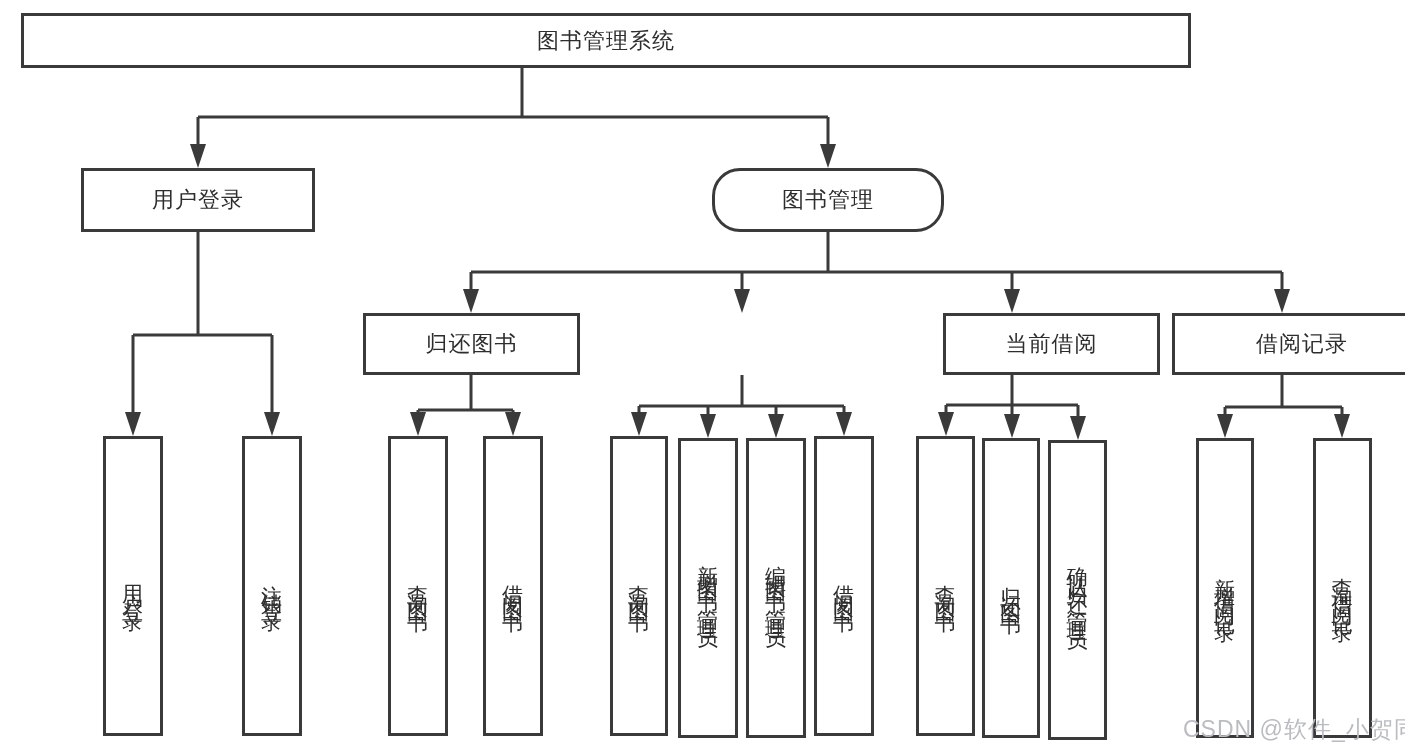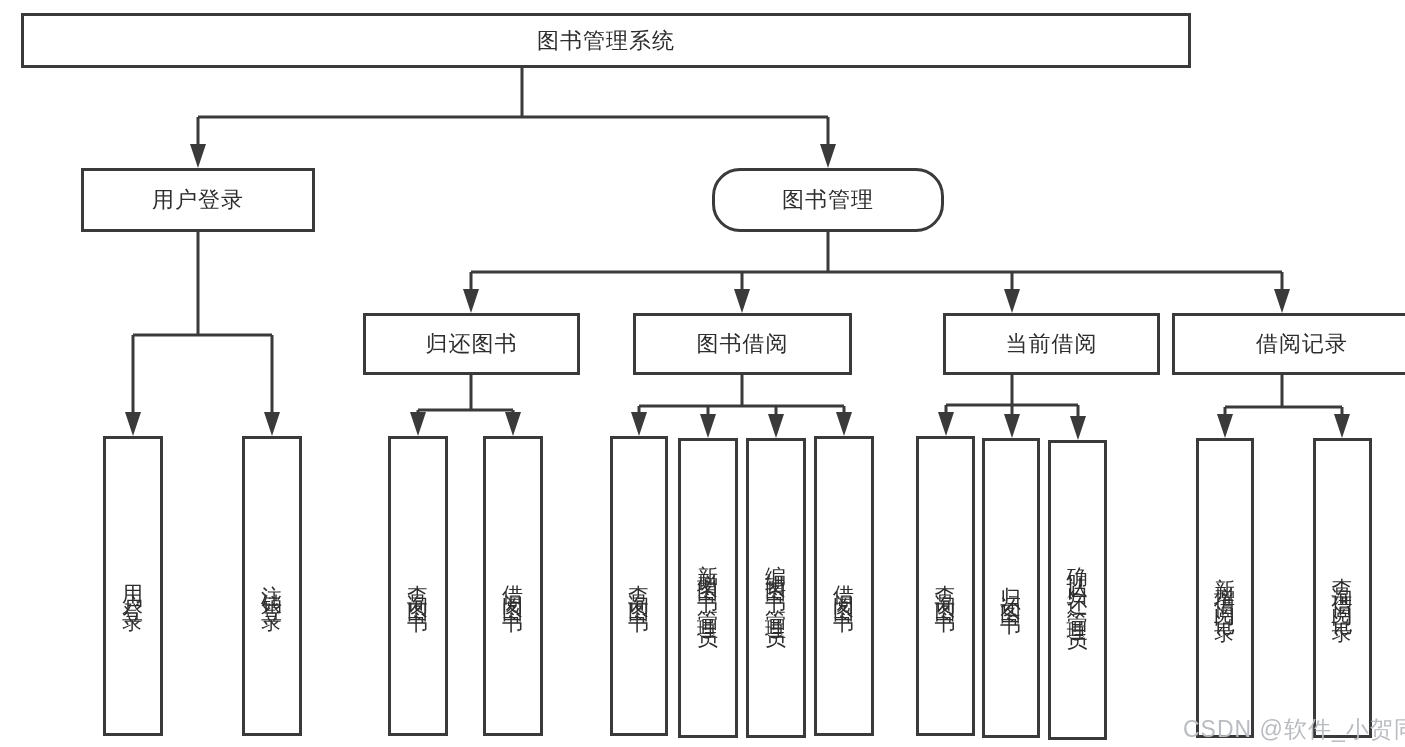--- a/index.html
+++ b/index.html
@@ -102,23 +102,20 @@
   <div class="node h" style="left:81px; top:168px; width:234px; height:64px;">
     <span>用户登录</span>
   </div>
   <div class="node h" style="left:712px; top:168px; width:232px; height:64px;border-radius:28px;">
     <span>图书管理</span>
   </div>
 
   <div class="node h" style="left:363px; top:313px; width:217px; height:62px;">
     <span>归还图书</span>
   </div>
-  <div class="node h" style="left:633px; top:313px; width:219px; height:62px;">
-    <span>图书借阅</span>
-  </div>
   <div class="node h" style="left:943px; top:313px; width:217px; height:62px;">
     <span>当前借阅</span>
   </div>
   <div class="node h" style="left:1172px; top:313px; width:260px; height:62px;text-align:right;">
     <span>借阅记录</span>
   </div>
 
   <div class="node v" style="left:103px; top:436px; width:60px; height:300px;">
     <span>用户登录</span>
   </div>

